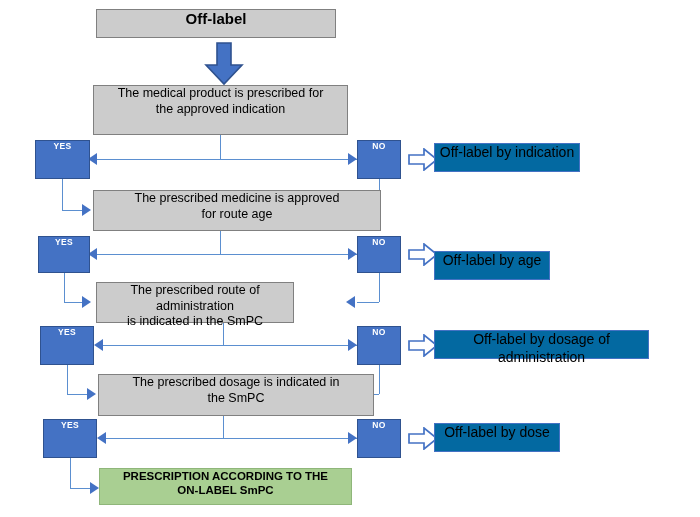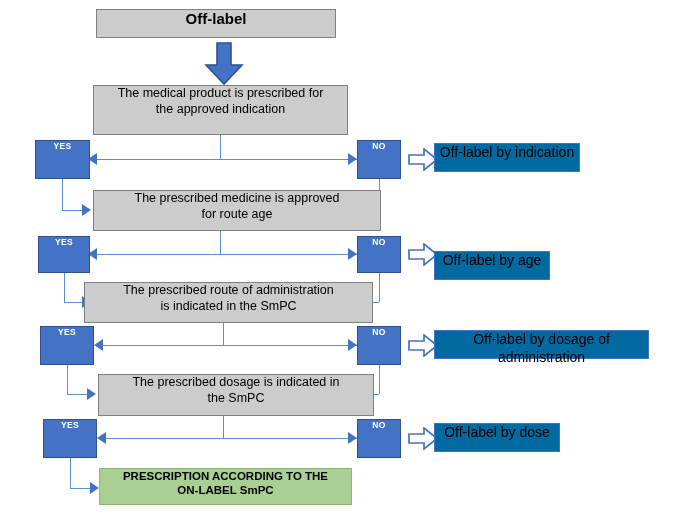--- a/index.html
+++ b/index.html
@@ -181,21 +181,21 @@
       <polygon points="1,7 16,7 16,1 29,11.5 16,22 16,16 1,16" fill="#ffffff" stroke="#4472c4" stroke-width="1.7" stroke-linejoin="miter"></polygon>
     </svg>
   </div>
   <div class="node outcome-box" style="left:434px; top:239px; width:116px; height:29px;margin-top:12px;">
     <span>Off-label by age</span>
   </div>
   <div class="vline" style="left:379px; top:273px; height:29px;"></div>
   <div class="hline" style="left:357px; top:302px; width:22px;"></div>
   <div class="head-left" style="left:346px; top:296px;"></div>
 
-  <div class="node grey-box" style="left:84px; top:282px; width:289px; height:41px;">
+  <div class="node grey-box" style="left:96px; top:282px; width:198px; height:41px;">
     <div>
       <span>The prescribed route of administration</span><br>
       <span>is indicated in the SmPC</span>
     </div>
   </div>
 
   <div class="vline" style="left:223px; top:323px; height:22px;"></div>
   <div class="hline" style="left:97px; top:345px; width:260px;"></div>
   <div class="head-left" style="left:94px; top:339px;"></div>
   <div class="head-right" style="left:348px; top:339px;"></div>

